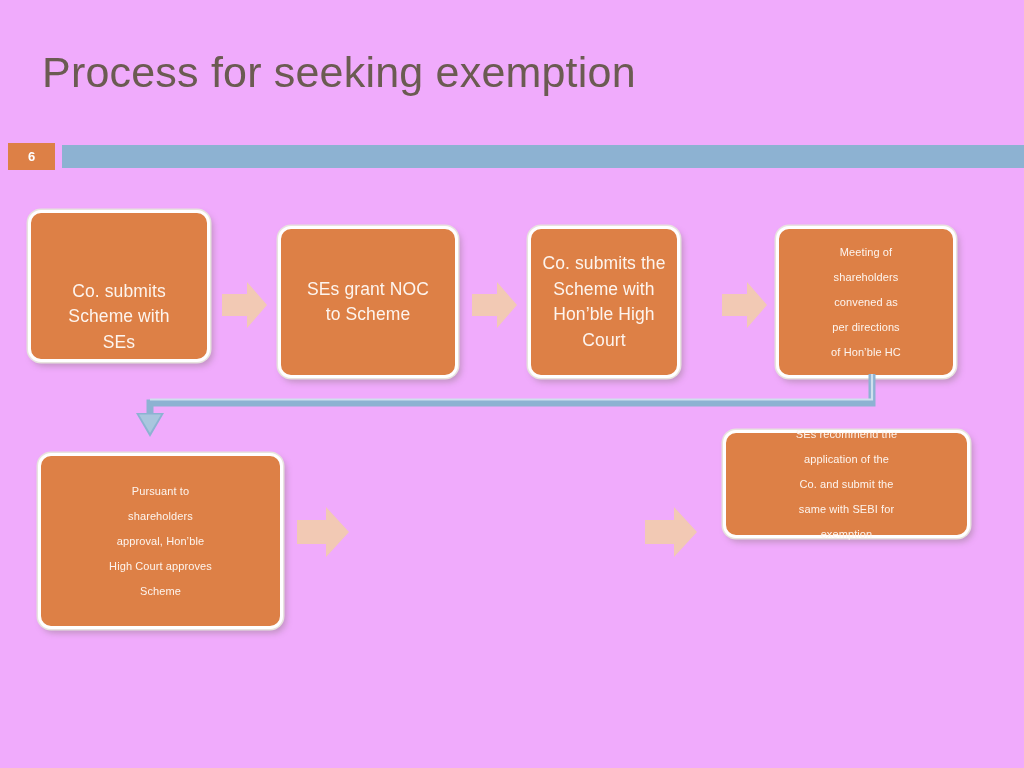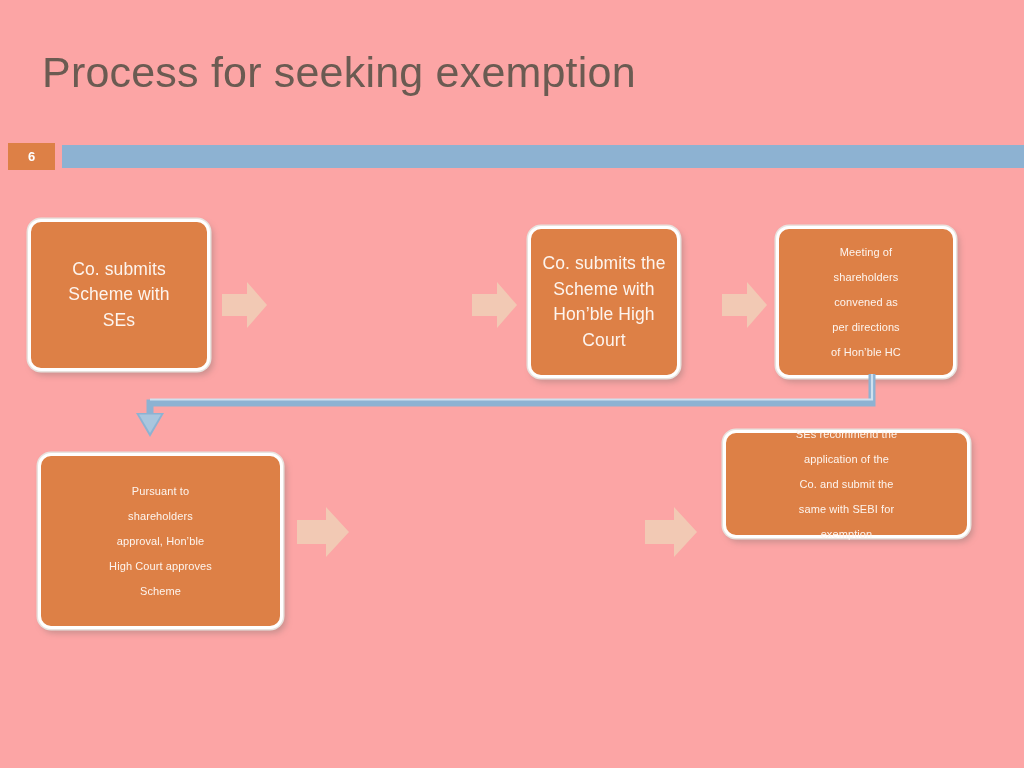--- a/index.html
+++ b/index.html
@@ -13,21 +13,21 @@
     overflow: hidden;
     font-family: "Liberation Sans", sans-serif;
     position: relative;
   }
 
   .slide {
     position: absolute;
     left: 0; top: 0;
     width: 1024px;
     height: 768px;
-    background: #fca5a5;
+    background: #f0abfc;
   }
 
   
   .slide-title {
     position: absolute;
     left: 42px;
     top: 44px;
     width: 900px;
     font-size: 43px;
     line-height: 56px;
@@ -127,32 +127,36 @@
 
   <div class="slide-title">Process for seeking exemption</div>
 
   <div class="band">
     <div class="band-number-box">
       <div class="band-number">6</div>
     </div>
     <div class="band-rule"></div>
   </div>
 
-  <div class="node" style="left:28px; top:219px; width:182px; height:152px;">
+  <div class="node" style="left:28px; top:210px; width:182px; height:152px;align-items:flex-end;">
     <div class="node-label">Co. submits
 Scheme with
 SEs</div>
   </div>
 
   <div class="arrow" style="left:222px; top:280px; width:46px; height:50px;">
     <svg width="46" height="50" viewBox="0 0 46 50">
       <path d="M0,14 L25,14 L25,2 L45,25 L25,48 L25,36 L0,36 Z" fill="#f2c9b4"></path>
     </svg>
   </div>
 
+  <div class="node" style="left:278px; top:226px; width:180px; height:152px;">
+    <div class="node-label">SEs grant NOC
+to Scheme</div>
+  </div>
 
   <div class="arrow" style="left:472px; top:280px; width:46px; height:50px;">
     <svg width="46" height="50" viewBox="0 0 46 50">
       <path d="M0,14 L25,14 L25,2 L45,25 L25,48 L25,36 L0,36 Z" fill="#f2c9b4"></path>
     </svg>
   </div>
 
   <div class="node" style="left:528px; top:226px; width:152px; height:152px;">
     <div class="node-label">Co. submits the
 Scheme with

